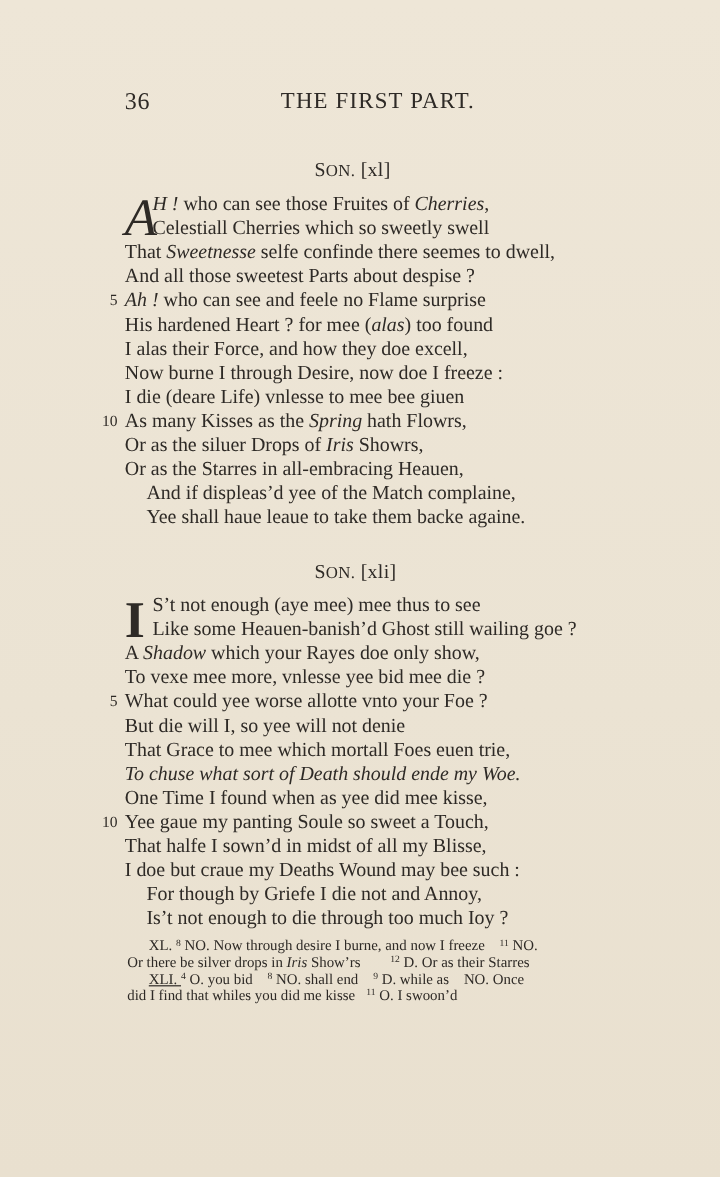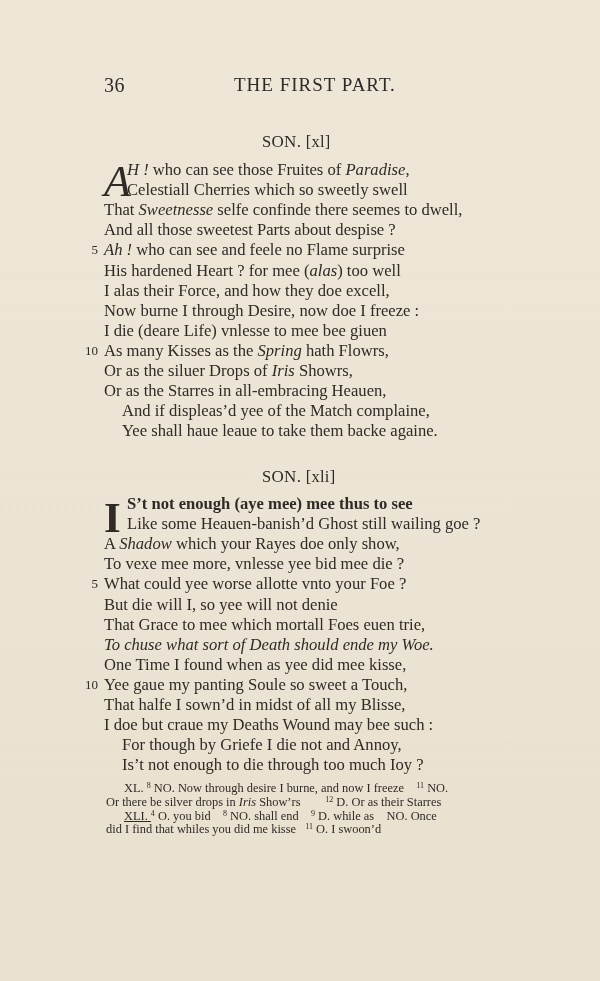--- a/index.html
+++ b/index.html
@@ -24,21 +24,21 @@
   }
   .running-head {
     position: absolute; left: 130px; top: 0; font-size: 19px; letter-spacing: 1px;
     white-space: nowrap;
   }
   .sonnet-title {
     position: absolute; font-family: "Liberation Serif", serif; font-size: 16.5px;
     white-space: nowrap; letter-spacing: 0.3px;
   }
   .sonnet-title .sc-big { font-size: 16.5px; }
-  .sonnet-title .sc-small { font-size: 17px; }
+  .sonnet-title .sc-small { font-size: 14px; }
   .poem {
     position: absolute; left: 104px;
     font-family: "Liberation Serif", serif; font-size: 16.6px;
   }
   .line {
     position: absolute; left: 0; white-space: nowrap; height: 20px; line-height: 20px;
   }
   .line.indent { left: 18px; }
   .ln {
     position: absolute; left: -20px; width: 14px; text-align: right; font-size: 13px;
@@ -65,42 +65,42 @@
   <div class="header">
     <span class="page-num">36</span>
     <span class="running-head">THE FIRST PART.</span>
   </div>
 
   <div class="sonnet-title" style="left:262px; top:132px;">
     <span class="sc-big">S</span><span class="sc-small">ON.</span> <span>[xl]</span>
   </div>
   <div class="dropcap dropcap-a">A</div>
   <div class="poem" id="poem0" style="top:160px;">
-      <div class="line" style="top: 0px; left: 23px;"><i>H ! </i><span>who can see those Fruites of </span><i>Paradise</i><span>,</span></div>
+      <div class="line" style="top: 0px; left: 23px;"><i>H ! </i><span>who can see those Fruites of </span><i>Cherries</i><span>,</span></div>
       <div class="line" style="top: 20.1px; left: 23px;"><span>Celestiall Cherries which so sweetly swell</span></div>
       <div class="line" style="top: 40.2px;"><span>That </span><i>Sweetnesse</i><span> selfe confinde there seemes to dwell,</span></div>
       <div class="line" style="top: 60.3px;"><span>And all those sweetest Parts about despise ?</span></div>
       <div class="line" style="top: 80.4px;"><span class="ln">5</span><i>Ah !</i><span> who can see and feele no Flame surprise</span></div>
-      <div class="line" style="top: 100.5px;"><span>His hardened Heart ? for mee (</span><i>alas</i><span>) too well</span></div>
+      <div class="line" style="top: 100.5px;"><span>His hardened Heart ? for mee (</span><i>alas</i><span>) too found</span></div>
       <div class="line" style="top: 120.6px;"><span>I alas their Force, and how they doe excell,</span></div>
       <div class="line" style="top: 140.7px;"><span>Now burne I through Desire, now doe I freeze :</span></div>
       <div class="line" style="top: 160.8px;"><span>I die (deare Life) vnlesse to mee bee giuen</span></div>
       <div class="line" style="top: 180.9px;"><span class="ln">10</span><span>As many Kisses as the </span><i>Spring</i><span> hath Flowrs,</span></div>
       <div class="line" style="top: 201px;"><span>Or as the siluer Drops of </span><i>Iris</i><span> Showrs,</span></div>
       <div class="line" style="top: 221.1px;"><span>Or as the Starres in all-embracing Heauen,</span></div>
       <div class="line indent" style="top: 241.2px;"><span>And if displeas’d yee of the Match complaine,</span></div>
       <div class="line indent" style="top: 261.3px; text-align: right;"><span>Yee shall haue leaue to take them backe againe.</span></div>
     </div>
 
   <div class="sonnet-title" style="left:262px; top:467px;">
     <span class="sc-big">S</span><span class="sc-small">ON.</span> <span>[xli]</span>
   </div>
   <div class="dropcap dropcap-i">I</div>
   <div class="poem" id="poem1" style="top:494px;">
-      <div class="line" style="top: 0px; left: 23px; font-weight: bold;"><span>S’t not enough (aye mee) mee thus to see</span></div>
+      <div class="line" style="top: 0px; left: 23px;"><span>S’t not enough (aye mee) mee thus to see</span></div>
       <div class="line" style="top: 20.1px; left: 23px;"><span>Like some Heauen-banish’d Ghost still wailing goe ?</span></div>
       <div class="line" style="top: 40.2px;"><span>A </span><i>Shadow</i><span> which your Rayes doe only show,</span></div>
       <div class="line" style="top: 60.3px;"><span>To vexe mee more, vnlesse yee bid mee die ?</span></div>
       <div class="line" style="top: 80.4px;"><span class="ln">5</span><span>What could yee worse allotte vnto your Foe ?</span></div>
       <div class="line" style="top: 100.5px;"><span>But die will I, so yee will not denie</span></div>
       <div class="line" style="top: 120.6px;"><span>That Grace to mee which mortall Foes euen trie,</span></div>
       <div class="line" style="top: 140.7px;"><i>To chuse what sort of Death should ende my Woe.</i></div>
       <div class="line" style="top: 160.8px;"><span>One Time I found when as yee did mee kisse,</span></div>
       <div class="line" style="top: 180.9px;"><span class="ln">10</span><span>Yee gaue my panting Soule so sweet a Touch,</span></div>
       <div class="line" style="top: 201px; text-align: right;"><span>That halfe I sown’d in midst of all my Blisse,</span></div>

